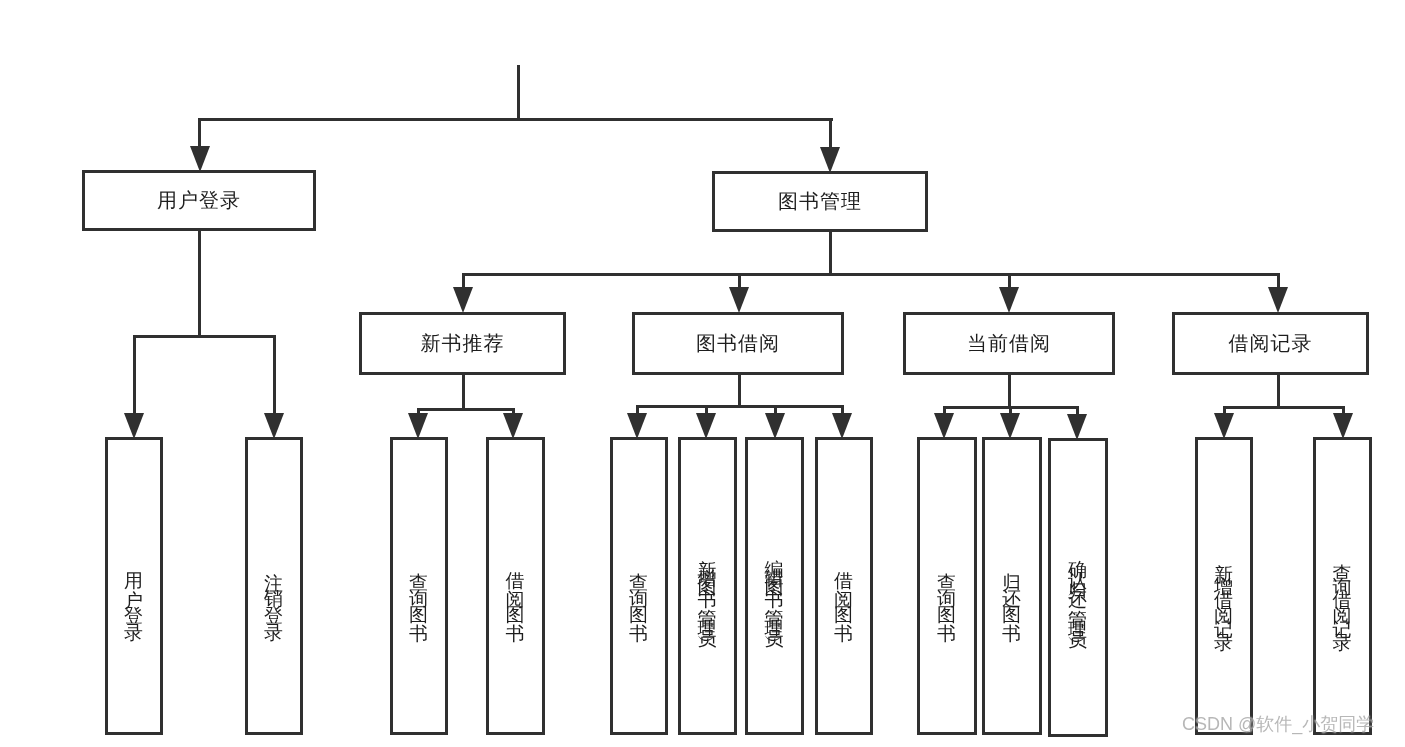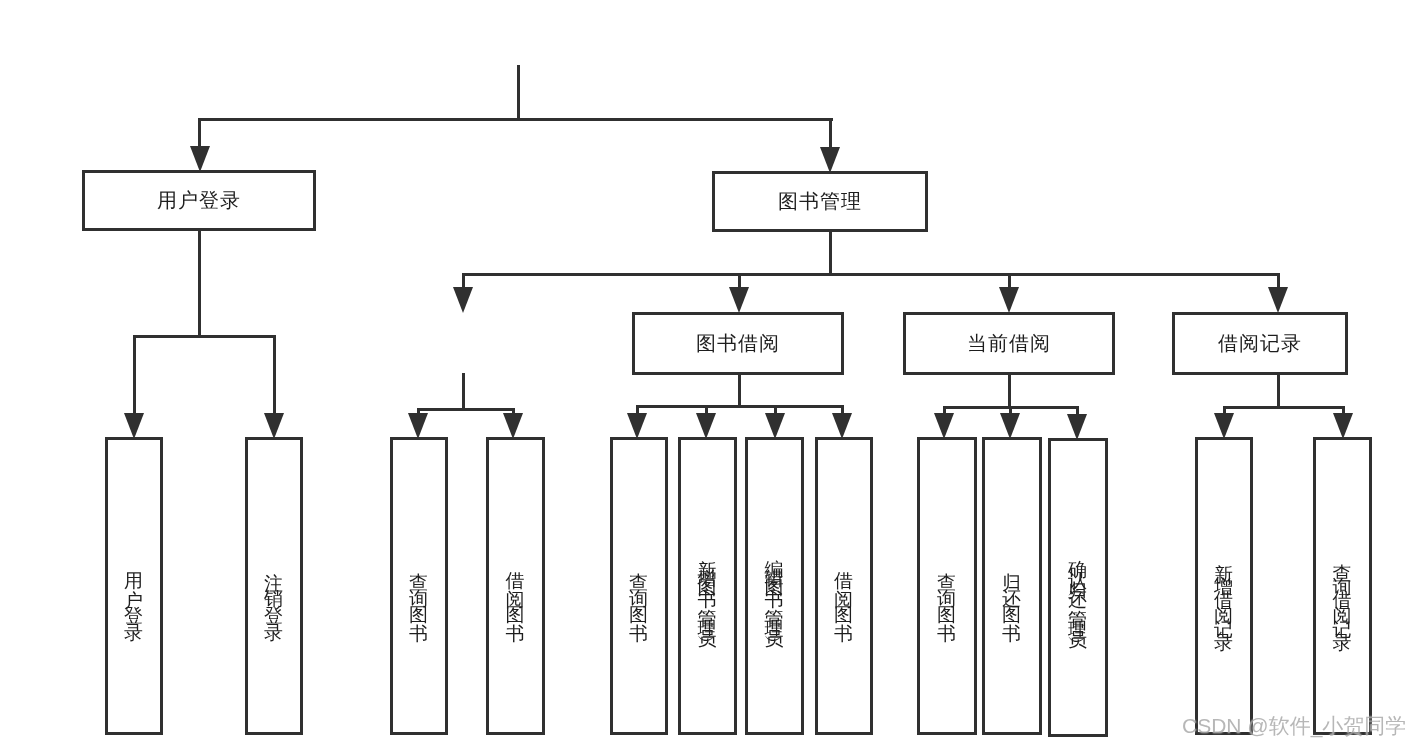--- a/index.html
+++ b/index.html
@@ -41,47 +41,50 @@
     position: absolute;
     width: 0; height: 0;
     border-left: 10px solid transparent;
     border-right: 10px solid transparent;
     border-top: 26px solid #303030;
   }
   .watermark {
     position: absolute;
     left: 1182px;
     top: 712px;
-    font-size: 21px;
+    font-size: 18px;
     color: rgba(145,145,145,0.65);
     text-shadow: 0 0 2px #ffffff;
     white-space: nowrap;
     z-index: 5;
   }
 </style>
 </head>
 <body>
 
 <div class="canvas">
 
 
   <div class="box" style="left:82px; top:170px; width:234px; height:61px;">
     <span class="hlabel">用户登录</span>
   </div>
   <div class="box" style="left:712px; top:171px; width:216px; height:61px;">
     <span class="hlabel">图书管理</span>
   </div>
 
+  <div class="box" style="left:359px; top:312px; width:207px; height:63px;">
+    <span class="hlabel">新书推荐</span>
+  </div>
   <div class="box" style="left:632px; top:312px; width:212px; height:63px;">
     <span class="hlabel">图书借阅</span>
   </div>
   <div class="box" style="left:903px; top:312px; width:212px; height:63px;">
     <span class="hlabel">当前借阅</span>
   </div>
-  <div class="box" style="left:1172px; top:312px; width:176px; height:63px;">
+  <div class="box" style="left:1172px; top:312px; width:197px; height:63px;">
     <span class="hlabel">借阅记录</span>
   </div>
 
   <div class="box" style="left:105px; top:437px; width:58px; height:298px;">
     <span class="vlabel" style="letter-spacing: 17px; padding-top: 9px;">用户登录</span>
   </div>
   <div class="box" style="left:245px; top:437px; width:58px; height:298px;">
     <span class="vlabel" style="letter-spacing: 17px; padding-top: 9px;">注销登录</span>
   </div>
 

